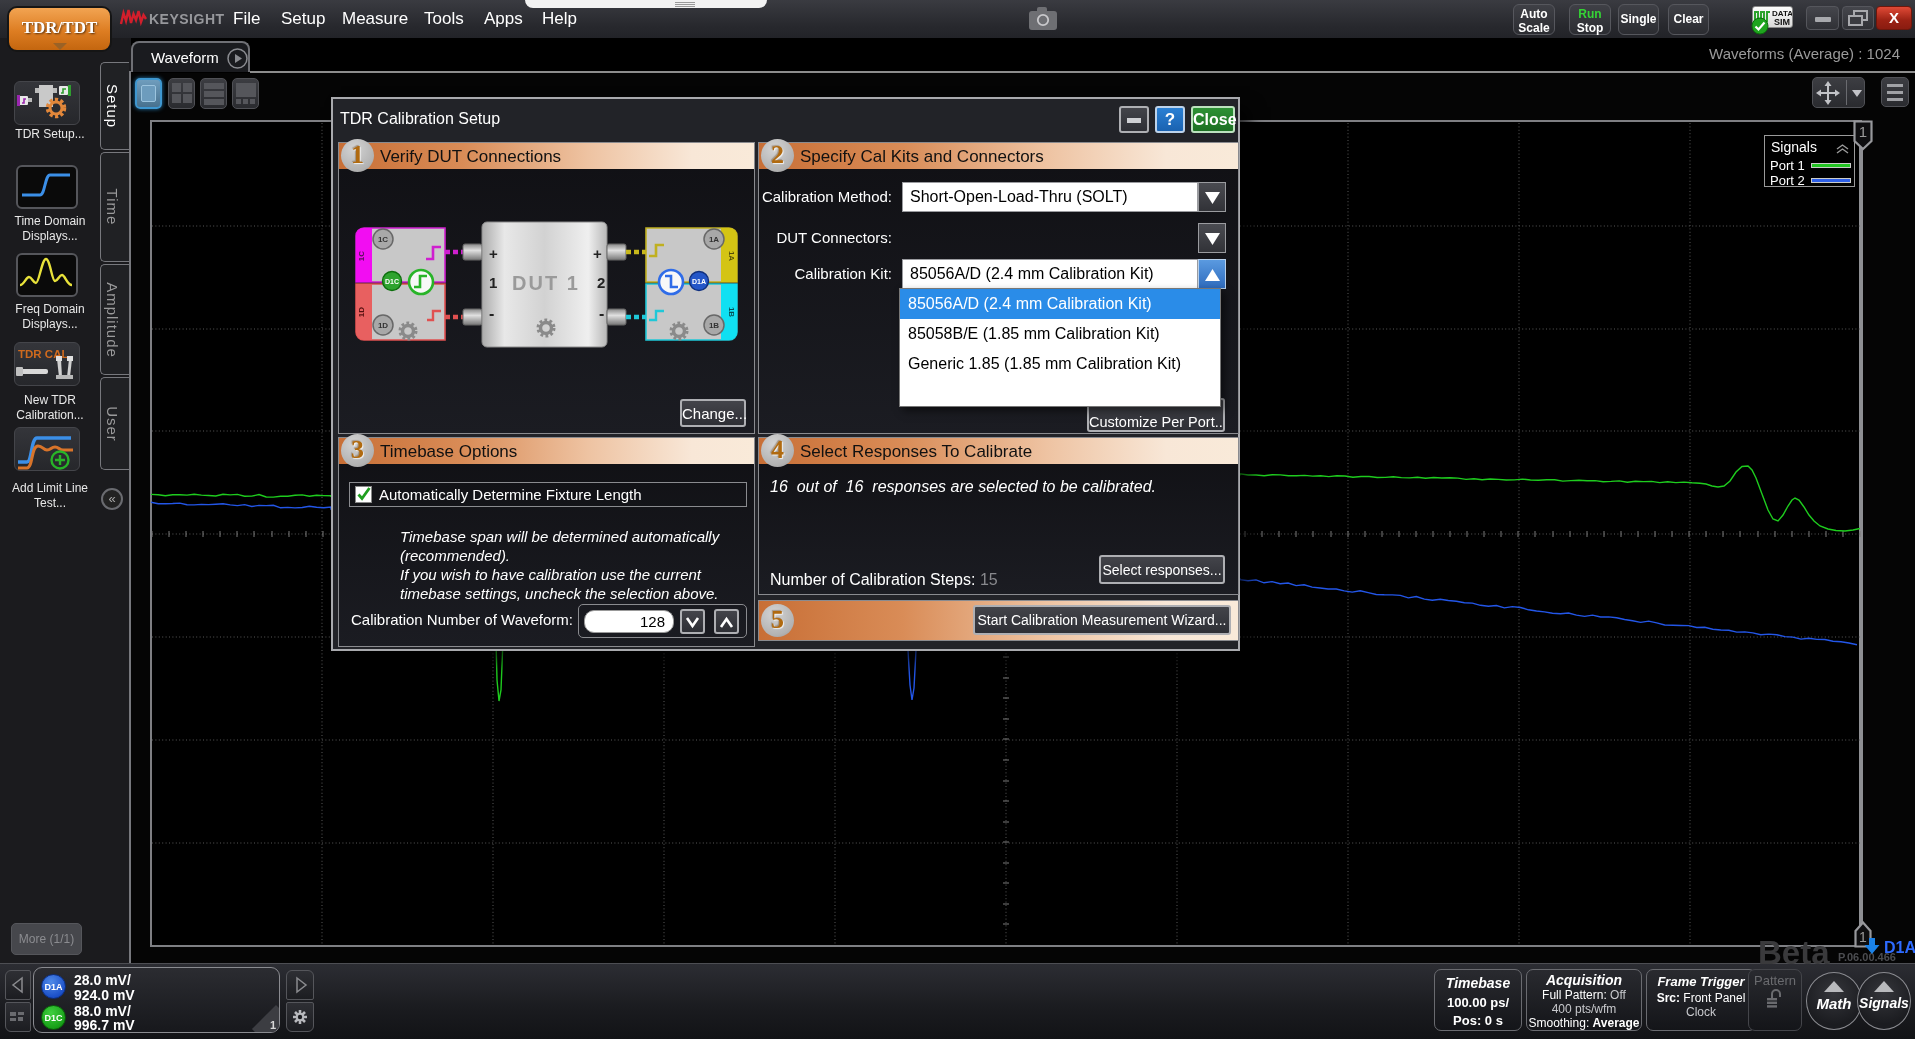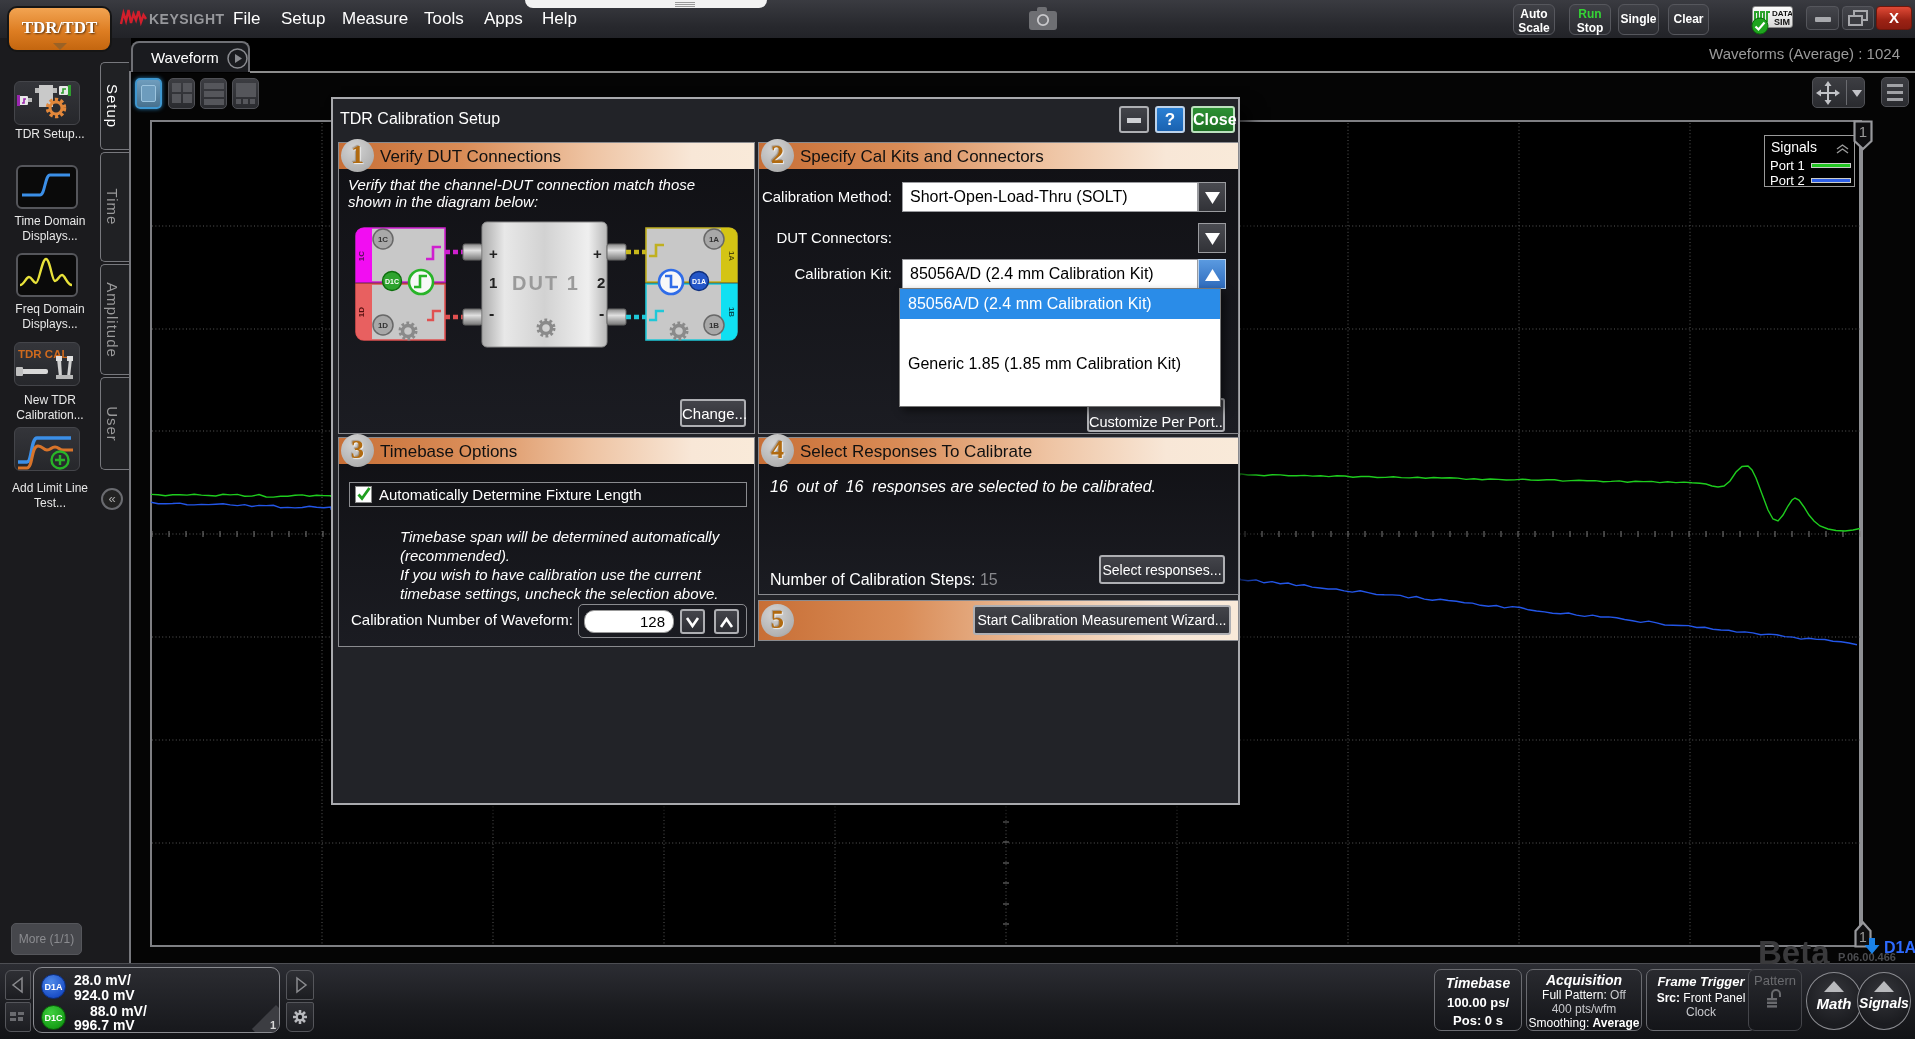--- a/index.html
+++ b/index.html
@@ -463,21 +463,21 @@
         <rect x="4" y="15" width="6" height="3"></rect>
         <rect x="12" y="14" width="5" height="4"></rect>
       </g>
     </svg>
 </div>
 <div class="abs" style="left:33px;top:967px;width:247px;height:66px;border:1px solid #8a8b90;border-radius:9px;background:linear-gradient(#2b2c31,#17181c);overflow:hidden;">
   <div style="position:absolute;left:7px;top:6px;width:25px;height:25px;border-radius:50%;background:radial-gradient(circle at 40% 30%,#4f8ae8,#1c50c8 70%,#123a9a);border:1px solid #0c2f80;color:#fff;font-size:9px;font-weight:bold;text-align:center;line-height:25px;">D1A</div>
   <div style="position:absolute;left:40px;top:4px;color:#fff;font-size:14px;font-weight:bold;">28.0 mV/</div>
   <div style="position:absolute;left:40px;top:19px;color:#fff;font-size:14px;font-weight:bold;">924.0 mV</div>
   <div style="position:absolute;left:7px;top:37px;width:25px;height:25px;border-radius:50%;background:radial-gradient(circle at 40% 30%,#3fcf3f,#18a018 70%,#0f7a0f);border:1px solid #0a5f0a;color:#fff;font-size:9px;font-weight:bold;text-align:center;line-height:25px;">D1C</div>
-  <div style="position:absolute;left:40px;top:35px;color:#fff;font-size:14px;font-weight:bold;margin-left:16px;">88.0 mV/</div>
+  <div style="position:absolute;left:40px;top:35px;color:#fff;font-size:14px;font-weight:bold;">88.0 mV/</div>
   <div style="position:absolute;left:40px;top:49px;color:#fff;font-size:14px;font-weight:bold;">996.7 mV</div>
   <div style="position:absolute;right:-14px;bottom:-14px;width:34px;height:34px;background:#3c3d42;transform:rotate(45deg);"></div>
   <div style="position:absolute;right:3px;bottom:1px;color:#d8d8d8;font-size:11px;font-weight:bold;">1</div>
 </div>
 <div class="abs" style="left:286px;top:970px;width:28px;height:30px;border:1px solid #55565b;border-radius:6px 6px 2px 2px;background:linear-gradient(#2e2f34,#1c1d21);">
   <svg width="26" height="28" viewBox="0 0 26 28">
       <path d="M10 7 L19 14 L10 21 Z" fill="none" stroke="#8a8b8f" stroke-width="1.5"></path>
     </svg>
 </div>
 <div class="abs" style="left:286px;top:1002px;width:28px;height:30px;border:1px solid #55565b;border-radius:2px 2px 6px 6px;background:linear-gradient(#2e2f34,#1c1d21);">
@@ -523,21 +523,21 @@
 <div class="circbtn" style="left:1806px;">
     <div class="tri"></div>
     <div class="lab">Math</div>
   </div>
 <div class="circbtn" style="left:1857px;width:54px;">
     <div class="tri"></div>
     <div class="lab" style="font-size:14px;">Signals</div>
   </div>
 
 <style>
-#dialog { left:331px; top:97px; width:909px; height:708px; background:#222328;
+#dialog { left:331px; top:97px; width:909px; height:554px; background:#222328;
   border:2px solid #a9aaae; box-shadow:10px 10px 14px rgba(0,0,0,.65); z-index:10; }
 .sec { position:absolute; border:1px solid #8a8b8f; background:linear-gradient(#101014,#1b1c22); }
 .sechead { position:absolute; left:0; top:0; right:0; height:26px;
   background:linear-gradient(90deg,#c86f36 0%,#d98c57 30%,#eec3a2 60%,#f8e7d7 85%,#f9ead9 100%); }
 .badge { position:absolute; left:2px; top:-4px; width:33px; height:33px; border-radius:50%;
   background:radial-gradient(circle at 40% 30%,#d4d4d4,#b2b2b2 70%,#939393);
   color:#b06a10; font-size:26px; font-weight:bold; text-align:center; line-height:32px;
   font-family:"Liberation Serif",serif;
   text-shadow:1px 1px 1px rgba(255,255,255,.8), -1px -1px 1px rgba(90,45,0,.35); z-index:2;}
 .sectitle { position:absolute; left:41px; top:4px; color:#111; font-size:17px; }
@@ -555,21 +555,20 @@
   <div class="dbtn" style="left:786px;top:7px;width:30px;height:27px;">
       <div style="margin:10px auto 0;width:14px;height:5px;background:#cfd0d4;"></div>
     </div>
   <div class="dbtn" style="left:822px;top:7px;width:30px;height:27px;background:linear-gradient(#2a80d4,#1a62b0);border-color:#bcd2ea;font-weight:bold;font-size:17px;line-height:24px;">?</div>
   <div class="dbtn" style="left:858px;top:7px;width:44px;height:27px;background:linear-gradient(#2d9135,#1d7023);border-color:#bce2be;font-weight:bold;font-size:16px;line-height:24px;">Close</div>
 
   <div class="sec" style="left:5px;top:43px;width:417px;height:292px;">
     <div class="sechead"></div>
     <div class="badge">1</div>
     <div class="sectitle">Verify DUT Connections</div>
-    <div style="position:absolute;left:9px;top:33px;color:#fff;font-size:15px;font-style:italic;line-height:17px;">Verify that the channel-DUT connection match those<br>shown in the diagram below:</div>
     <div class="dbtn" style="left:341px;top:256px;width:66px;height:28px;font-size:15px;line-height:25px;">Change...</div>
   </div>
 
   <div class="sec" style="left:425px;top:43px;width:481px;height:292px;">
     <div class="sechead"></div>
     <div class="badge">2</div>
     <div class="sectitle">Specify Cal Kits and Connectors</div>
     <div class="dlabel" style="left:-60px;top:45px;width:193px;">Calibration Method:</div>
     <div class="selbox" style="left:143px;top:39px;width:296px;">Short-Open-Load-Thru (SOLT)</div>
     <div class="selarrow" style="left:439px;top:39px;">
@@ -705,14 +704,15 @@
   <path d="M649 256 L656 256 L656 245 L664 245" fill="none" stroke="#c0b020" stroke-width="2.6"></path>
   <path d="M649 320 L656 320 L656 311 L664 311" fill="none" stroke="#1fc8d8" stroke-width="2.4"></path>
   <circle cx="699" cy="281" r="9.5" fill="#2456c8" stroke="#10307e" stroke-width="1.4"></circle>
   <text x="699" y="283.5" font-size="7" fill="#fff" text-anchor="middle" font-family="Liberation Sans" font-weight="bold">D1A</text>
   <circle cx="671" cy="282" r="12" fill="#f8f8f8" stroke="#2f6ce8" stroke-width="2.6"></circle>
   <path d="M665 276 L671 276 L671 287 L678 287" fill="none" stroke="#2f6ce8" stroke-width="2.6"></path>
 </svg>
 
 <div class="abs" style="left:899px;top:288px;width:322px;height:119px;background:#fff;border:1px solid #777;z-index:20;box-shadow:4px 4px 8px rgba(0,0,0,.5);">
   <div style="position:absolute;left:0;top:0;width:320px;height:30px;background:#2a8ce8;color:#fff;font-size:16px;line-height:30px;padding-left:8px;">85056A/D (2.4 mm Calibration Kit)</div>
+  <div style="position:absolute;left:0;top:30px;width:320px;height:30px;color:#000;font-size:16px;line-height:30px;padding-left:8px;">85058B/E (1.85 mm Calibration Kit)</div>
   <div style="position:absolute;left:0;top:60px;width:320px;height:30px;color:#000;font-size:16px;line-height:30px;padding-left:8px;">Generic 1.85 (1.85 mm Calibration Kit)</div>
 </div>
 
 </body></html>

